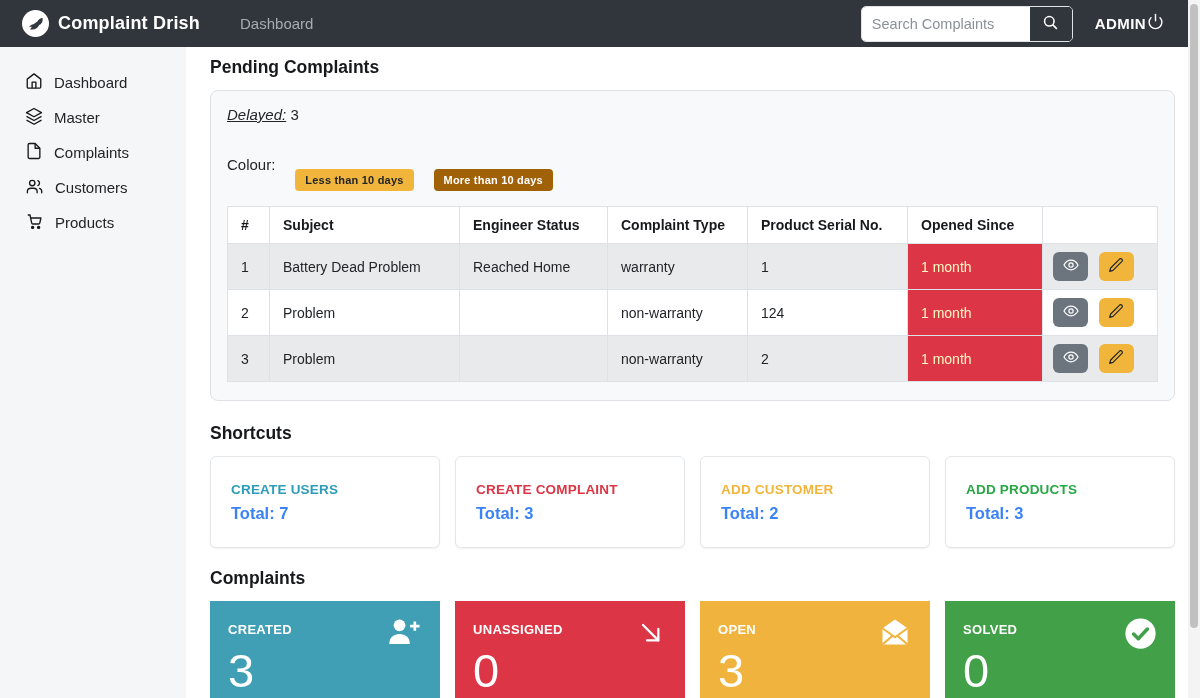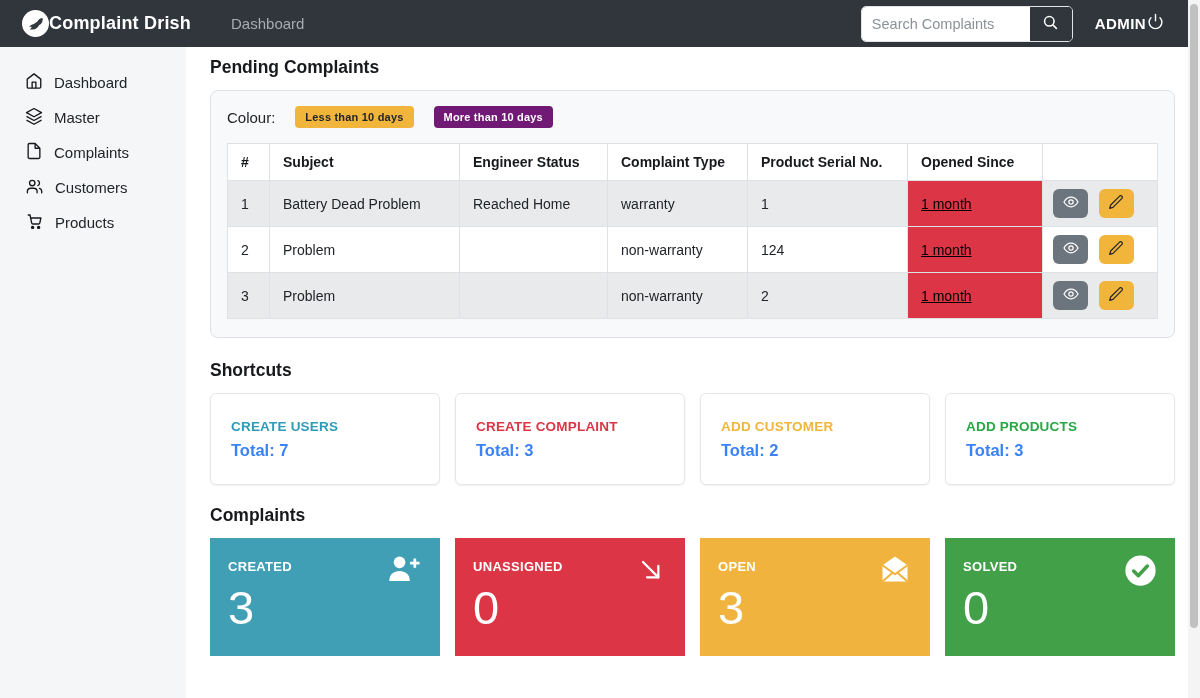--- a/index.html
+++ b/index.html
@@ -1,21 +1,21 @@
 <!DOCTYPE html>
 <html><head>
 <meta charset="utf-8">
 <style>
   * { box-sizing: border-box; margin: 0; padding: 0; }
   html, body { width: 1200px; height: 698px; overflow: hidden; }
   body { font-family: "Liberation Sans", "DejaVu Sans", sans-serif; background: #ffffff; color: #212529; position: relative; }
 
   
   .navbar { height: 47px; background: #30363c; display: flex; align-items: center; padding: 0 24px 0 22px; width: 1188px; }
-  .brand { display: flex; align-items: center; cursor: pointer; }
+  .brand { display: flex; align-items: center; gap: 9px; cursor: pointer; }
   .logo-circle { width: 27px; height: 27px; background: #ffffff; border-radius: 50%; display: flex; align-items: center; justify-content: center; }
   .brand-name { color: #ffffff; font-size: 18px; font-weight: bold; letter-spacing: .2px; }
   .nav-link { color: #a6acb2; font-size: 15px; margin-left: 40px; cursor: pointer; }
   .nav-right { margin-left: auto; display: flex; align-items: center; }
   .search-group { display: flex; border: 1px solid #dfe3e6; border-radius: 5px; overflow: hidden; height: 36px; }
   .search-input { width: 168px; border: none; outline: none; padding: 0 10px; font-size: 14.5px; color: #495057; background: #fff; font-family: "Liberation Sans", sans-serif; }
   .search-input::placeholder { color: #8b9198; }
   .search-btn { width: 42px; background: #30363c; border: none; display: flex; align-items: center; justify-content: center; cursor: pointer; }
   .admin-area { display: flex; align-items: center; gap: 1px; margin-left: 22px; cursor: pointer; }
   .admin-label { color: #ffffff; font-size: 15px; font-weight: bold; letter-spacing: .4px; }
@@ -26,29 +26,29 @@
   .side-item { display: flex; align-items: center; gap: 11px; padding: 7px 10px 7px 25px; font-size: 15px; color: #212529; cursor: pointer; }
   .side-item svg { flex-shrink: 0; }
   .main { flex: 1; padding: 8px 13px 12px 24px; overflow: hidden; }
   .section-title { font-size: 17.5px; font-weight: bold; color: #17191c; margin: 2px 0 12px; }
 
   
   .pending-card { background: #f8f9fa; border: 1px solid #dee2e6; border-radius: 8px; padding: 15px 16px 18px; }
   .delayed-line { font-size: 15px; margin-bottom: 14px; }
   .delayed-label { font-style: italic; text-decoration: underline; }
   .colour-line { display: flex; align-items: center; gap: 20px; font-size: 15px; margin-bottom: 15px; }
-  .badge { font-size: 11px; font-weight: bold; padding: 5px 10px; border-radius: 4px; letter-spacing: .2px; }
+  .badge { font-size: 11px; font-weight: bold; padding: 5px 10px; border-radius: 4px; letter-spacing: .2px; margin-top: 32px; }
   .badge-yellow { background: #f2b53c; color: #212529; }
-  .badge-red { background: #701a75; color: #ffffff; }
+  .badge-red { background: #a16207; color: #ffffff; }
 
   table { width: 100%; border-collapse: collapse; background: #ffffff; font-size: 14px; }
   th, td { border: 1px solid #dee2e6; text-align: left; padding: 11px 13px; vertical-align: middle; }
   th { font-weight: bold; color: #17191c; background: #ffffff; padding: 10px 13px; }
   tr.striped td { background: #e9eaeb; }
-  td.cell-opened { background: #dc3545 !important; color: #000000; text-decoration: underline; }
+  td.cell-opened { background: #dc3545 !important; color: #fef9c3; }
   td.cell-actions { padding: 8px 10px; white-space: nowrap; }
   .btn-icon { display: inline-flex; align-items: center; justify-content: center; width: 35px; height: 29px; border: none; border-radius: 6px; cursor: pointer; vertical-align: middle; }
   .btn-view { background: #6c757d; margin-right: 7px; }
   .btn-edit { background: #f2b53c; }
 
   
   .cards4 { display: grid; grid-template-columns: repeat(4, 1fr); gap: 15px; }
   .shortcut-card { background: #ffffff; border: 1px solid #e4e7ea; border-radius: 6px; box-shadow: 0 1px 2px rgba(0,0,0,.06); padding: 25px 20px 24px; cursor: pointer; }
   .shortcut-label { font-size: 13.5px; font-weight: bold; letter-spacing: .2px; margin-bottom: 7px; }
   .shortcut-total { font-size: 16.5px; font-weight: bold; color: #3b82f6; }
@@ -142,20 +142,24 @@
             <path d="M3 4h3l2.2 10.5a1.8 1.8 0 0 0 1.8 1.5h7.3a1.8 1.8 0 0 0 1.8-1.5L20.5 8H7"></path>
           </svg></span>
       <span>Products</span>
     </div>
   </div>
 
   <div class="main">
     <div class="section-title">Pending Complaints</div>
 
     <div class="pending-card">
+      <div class="delayed-line">
+        <span class="delayed-label">Delayed:</span>
+        <span>3</span>
+      </div>
       <div class="colour-line">
         <span>Colour:</span>
         <span class="badge badge-yellow">Less than 10 days</span>
         <span class="badge badge-red">More than 10 days</span>
       </div>
 
       <table>
         <thead>
           <tr>
             <th style="width:42px">#</th>

